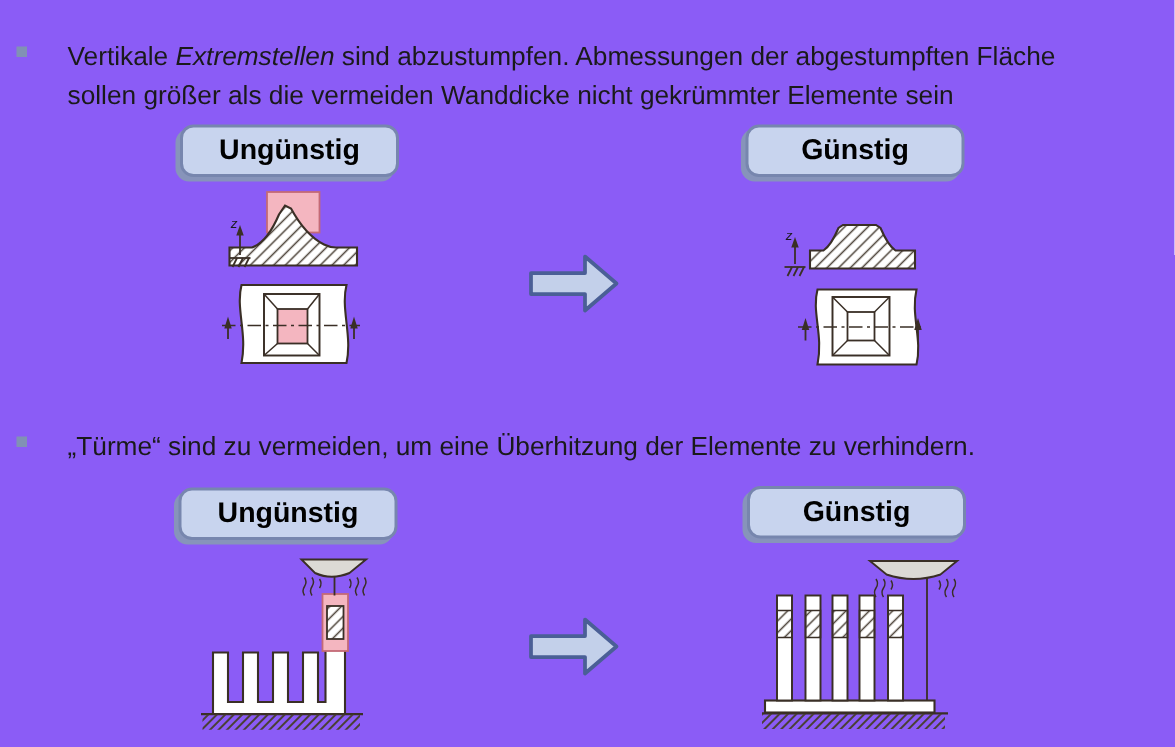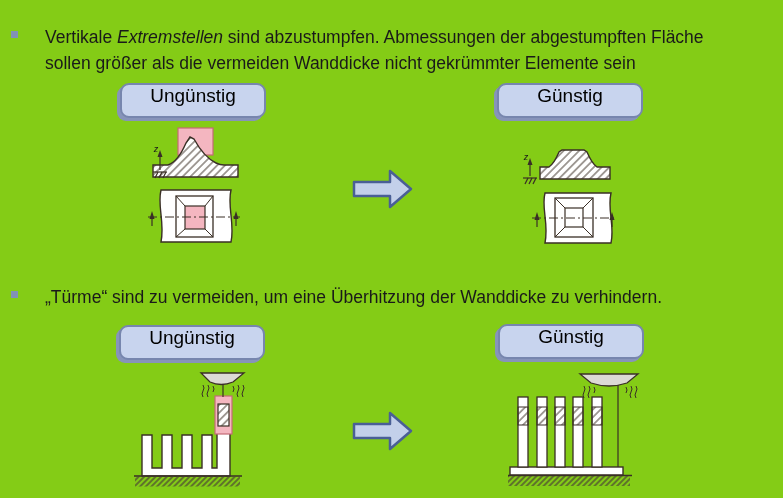--- a/index.html
+++ b/index.html
@@ -1,24 +1,24 @@
 <!DOCTYPE html>
 <html><head>
 <meta charset="utf-8">
 <style>
   html,body{margin:0;padding:0;background:#fff;}
-  .slide{position:relative;width:783px;height:498px;background:#84cc16;overflow:hidden;
+  .slide{position:relative;width:783px;height:498px;background:#8b5cf6;overflow:hidden;
          font-family:"Liberation Sans",sans-serif;color:#1a1a1a;}
   .bullet-sq{position:absolute;width:7px;height:7px;background:#8191b4;}
   .bullet-text{position:absolute;left:45px;width:735px;font-size:17.5px;line-height:26px;}
   .pill-btn{position:absolute;width:142px;height:31px;border-radius:9px;
             background:#c8d4ee;border:2px solid #7786ae;
             box-shadow:-3px 3px 0 0 #8794ba;
-            display:flex;justify-content:center;
-            font-weight:normal;font-size:19px;color:#000;}
+            display:flex;align-items:center;justify-content:center;
+            font-weight:bold;font-size:19px;color:#000;}
   .abs{position:absolute;}
   svg{display:block;}
 </style>
 </head>
 <body>
 
 <div class="slide">
 
   <svg width="0" height="0" style="position:absolute" aria-hidden="true">
     <defs>
@@ -115,21 +115,21 @@
       <g stroke="#3a2f26" stroke-width="1.2">
         <line x1="19" y1="89" x2="19" y2="79"></line>
           <polygon points="19,74 16.5,82 21.5,82" fill="#3a2f26" stroke="none"></polygon>
         <line x1="94" y1="89" x2="94" y2="79"></line>
           <polygon points="94,74 91.5,82 96.5,82" fill="#3a2f26" stroke="none"></polygon>
       </g>
     </g>
   </svg>
 
   <div class="bullet-sq" style="left:11px;top:291px;"></div>
-  <div class="bullet-text" style="top:284px;">„Türme“ sind zu vermeiden, um eine Überhitzung der Wanddicke zu verhindern.</div>
+  <div class="bullet-text" style="top:284px;">„Türme“ sind zu vermeiden, um eine Überhitzung der Elemente zu verhindern.</div>
 
   <div class="pill-btn" style="left:119px;top:325px;">
     <span>Ungünstig</span>
   </div>
   <div class="pill-btn" style="left:498px;top:324px;">
     <span>Günstig</span>
   </div>
 
   <svg class="abs" style="left:120px;top:368px;" width="135" height="124" viewBox="0 0 135 124">
 

